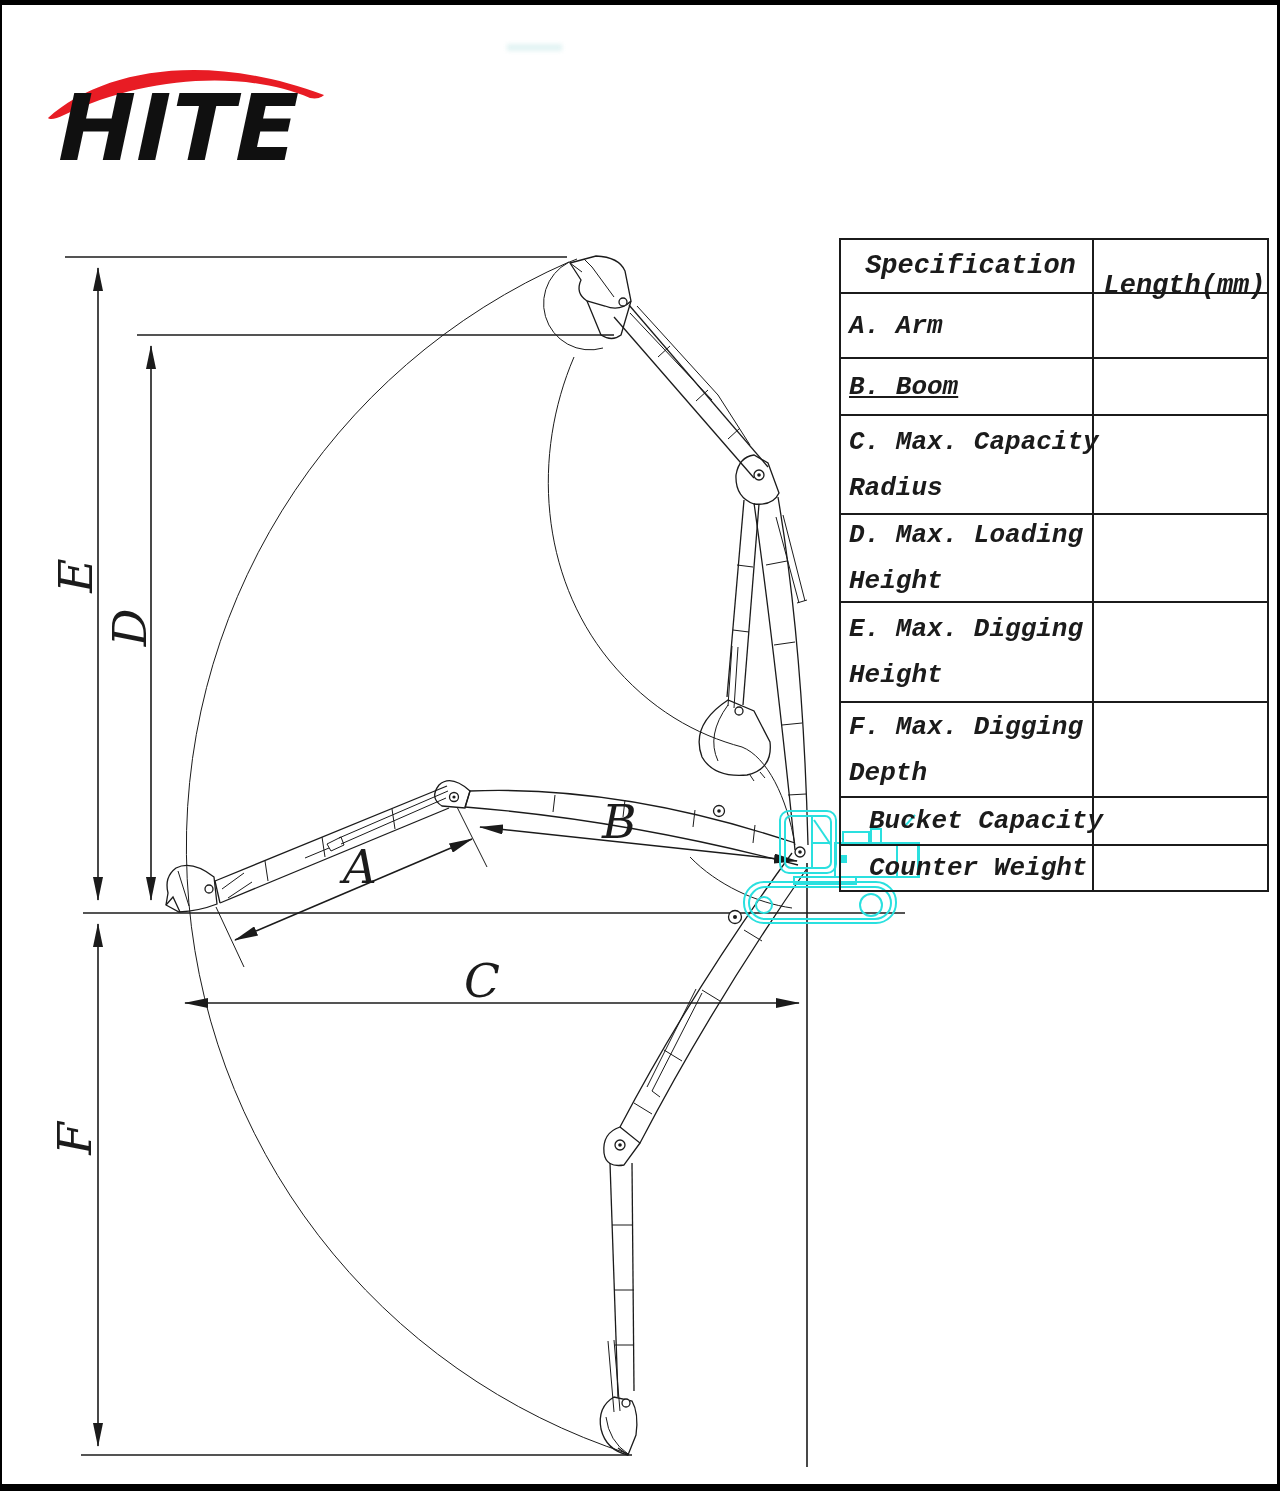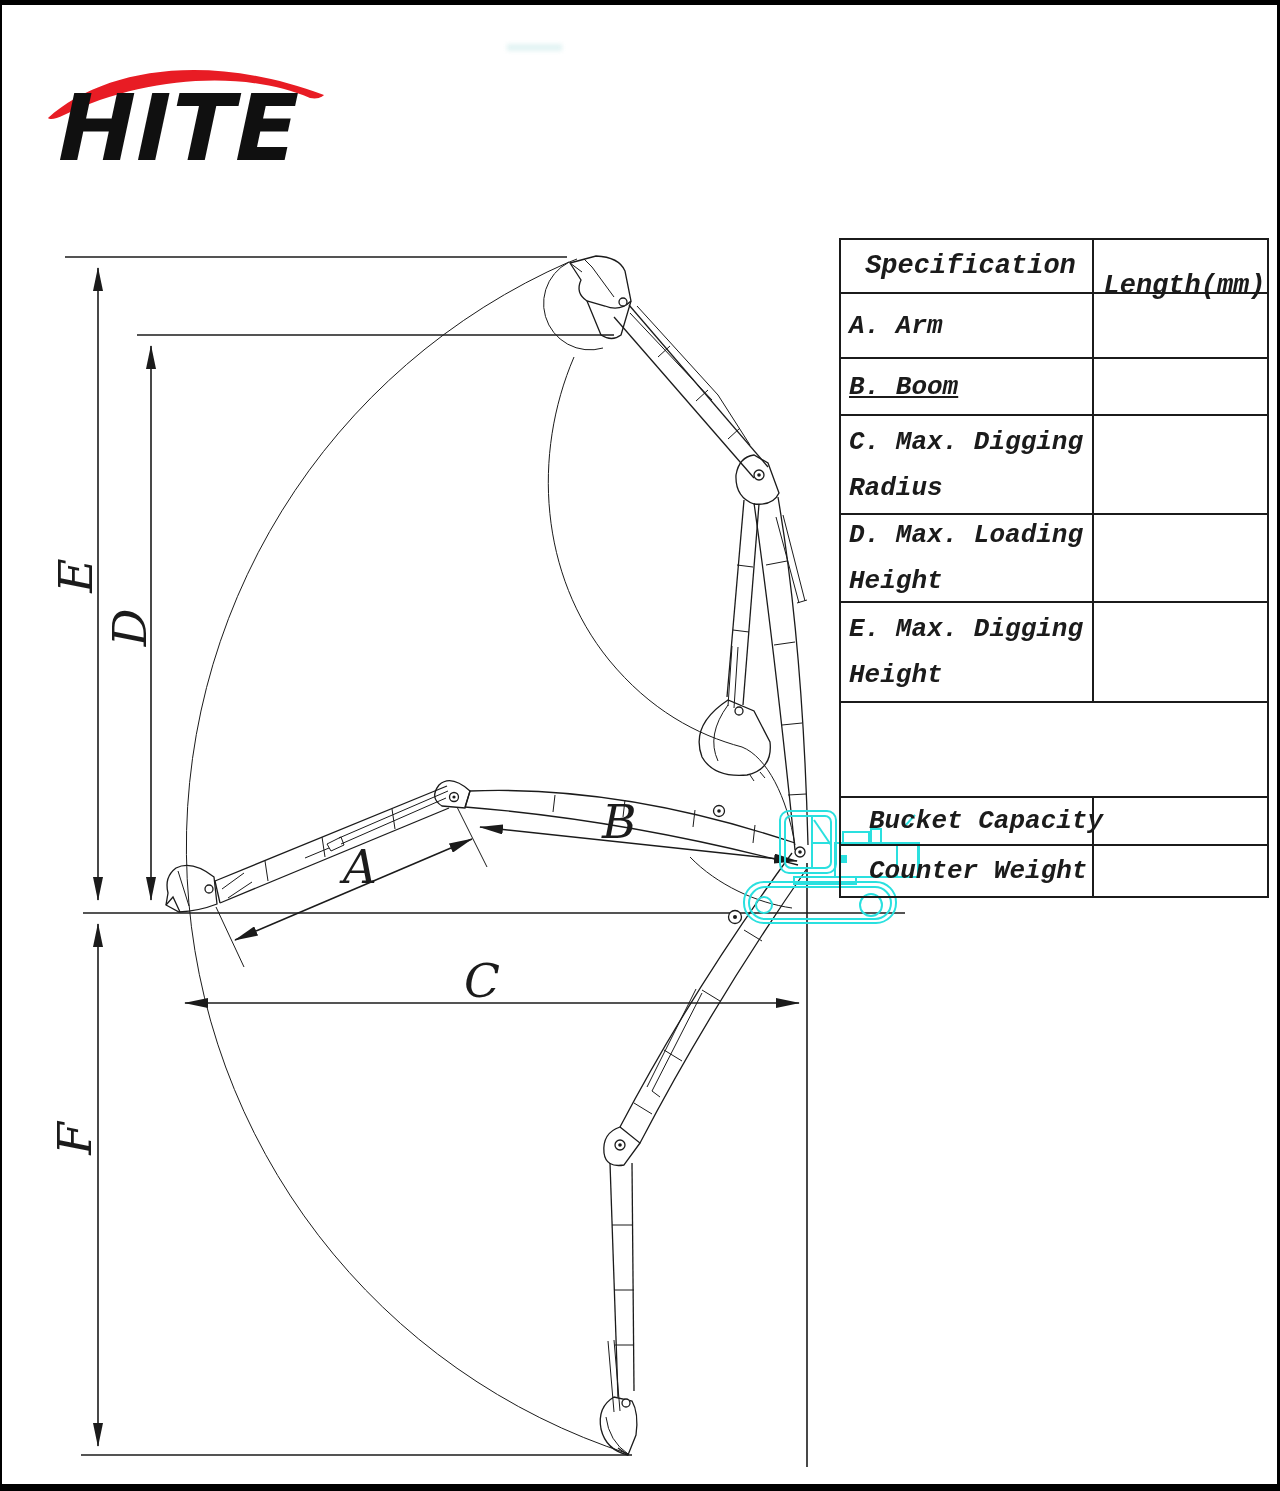--- a/index.html
+++ b/index.html
@@ -52,21 +52,21 @@
   .trow{display:flex; box-sizing:border-box; border-bottom:2px solid var(--ink);}
   .trow:last-child{border-bottom:none;}
   .tcell{box-sizing:border-box; display:flex; flex-direction:column; justify-content:center;}
   .tcell.spec{width:253px; border-right:2px solid var(--ink); padding-left:8px;}
   .tcell.val{flex:1;margin-top:39px;}
   .tcell .ln{display:block; font-size:26px; line-height:46px; white-space:pre;}
   .hdr .tcell{align-items:center;padding-left:8px;}
   .hdr .ln{font-size:27px;}
   .h54{height:54px;} .h53{height:65px;} .h57{height:57px;text-decoration:underline;}
   .h99{height:99px;} .h88{height:88px;} .h96{height:100px;} .h95{height:95px;}
-  .h48{height:48px;} .h50{height:50px;}
+  .h48{height:48px;} .h50{height:44px;}
   .pad-in{padding-left:28px !important;}
 </style>
 </head>
 <body>
 
 <div id="stage">
 
   <svg class="draw" viewBox="0 0 1280 1491">
     <defs>
       <marker id="arr" viewBox="0 0 24 10" refX="23" refY="5" markerWidth="24" markerHeight="10" markerUnits="userSpaceOnUse" orient="auto-start-reverse">
@@ -282,21 +282,21 @@
       <div class="tcell spec">
           <span class="ln">B. Boom</span>
         </div>
       <div class="tcell val">
           <span class="ln"></span>
         </div>
     </div>
 
     <div class="trow h99">
       <div class="tcell spec">
-        <span class="ln">C. Max. Digging</span>
+        <span class="ln">C. Max. Capacity</span>
         <span class="ln">Radius</span>
       </div>
       <div class="tcell val">
           <span class="ln"></span>
         </div>
     </div>
 
     <div class="trow h88">
       <div class="tcell spec">
         <span class="ln">D. Max. Loading</span>
@@ -311,20 +311,24 @@
       <div class="tcell spec">
         <span class="ln">E. Max. Digging</span>
         <span class="ln">Height</span>
       </div>
       <div class="tcell val">
           <span class="ln"></span>
         </div>
     </div>
 
     <div class="trow h95">
+      <div class="tcell spec">
+        <span class="ln">F. Max. Digging</span>
+        <span class="ln">Depth</span>
+      </div>
       <div class="tcell val">
           <span class="ln"></span>
         </div>
     </div>
 
     <div class="trow h48">
       <div class="tcell spec pad-in">
           <span class="ln">Bucket Capacity</span>
         </div>
       <div class="tcell val">

